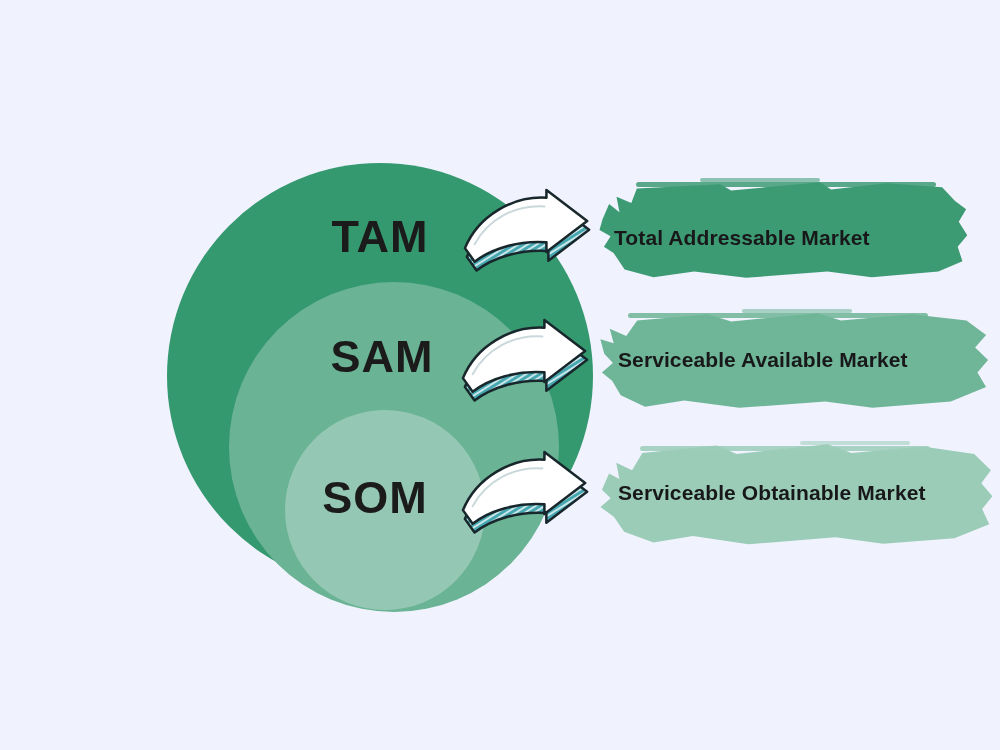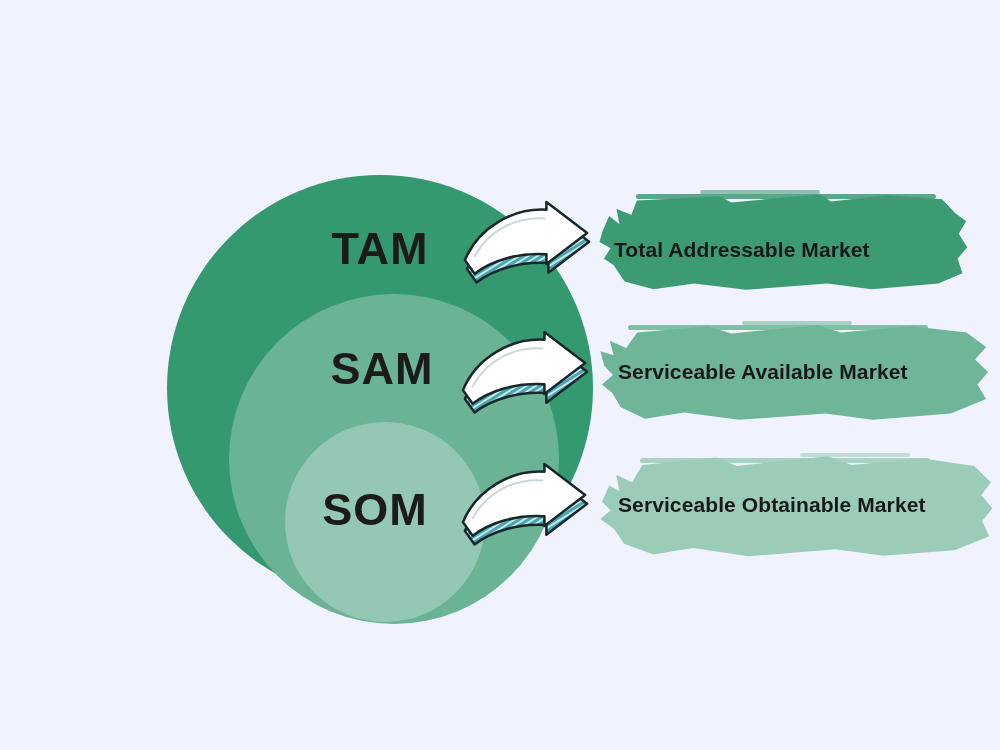--- a/index.html
+++ b/index.html
@@ -10,21 +10,21 @@
     width: 1000px;
     height: 750px;
     background: #f0f2fd;
     font-family: "Liberation Sans", sans-serif;
     overflow: hidden;
     position: relative;
   }
   #stage {
     position: absolute;
     left: 0;
-    top: 12px;
+    top: 0;
     width: 1000px;
     height: 667px;
   }
   #stage > svg {
     display: block;
     width: 1000px;
     height: 750px;
   }
   .circle-label {
     font-family: "Liberation Sans", sans-serif;

